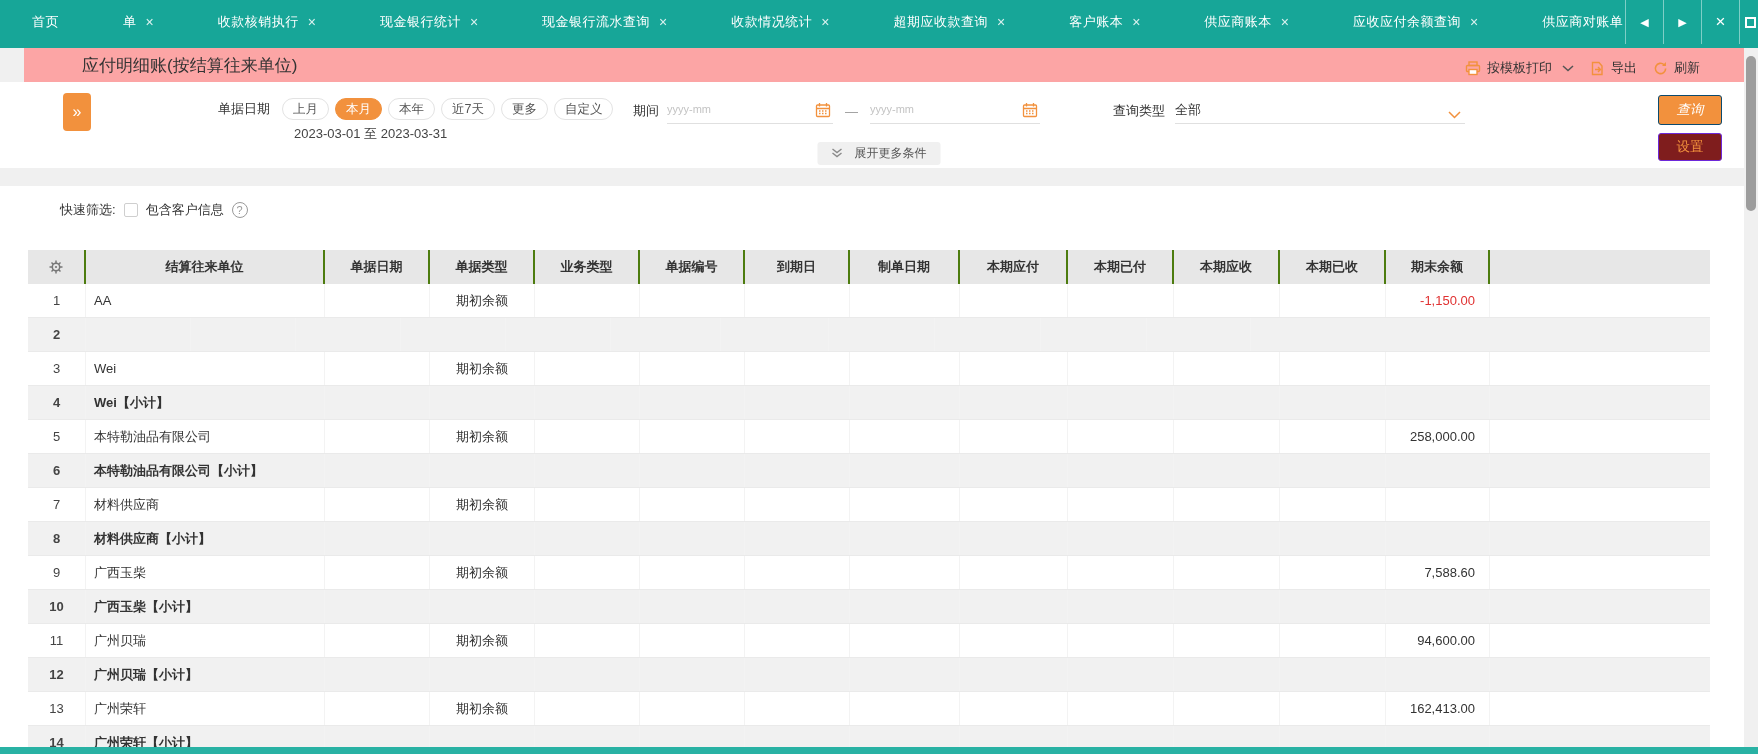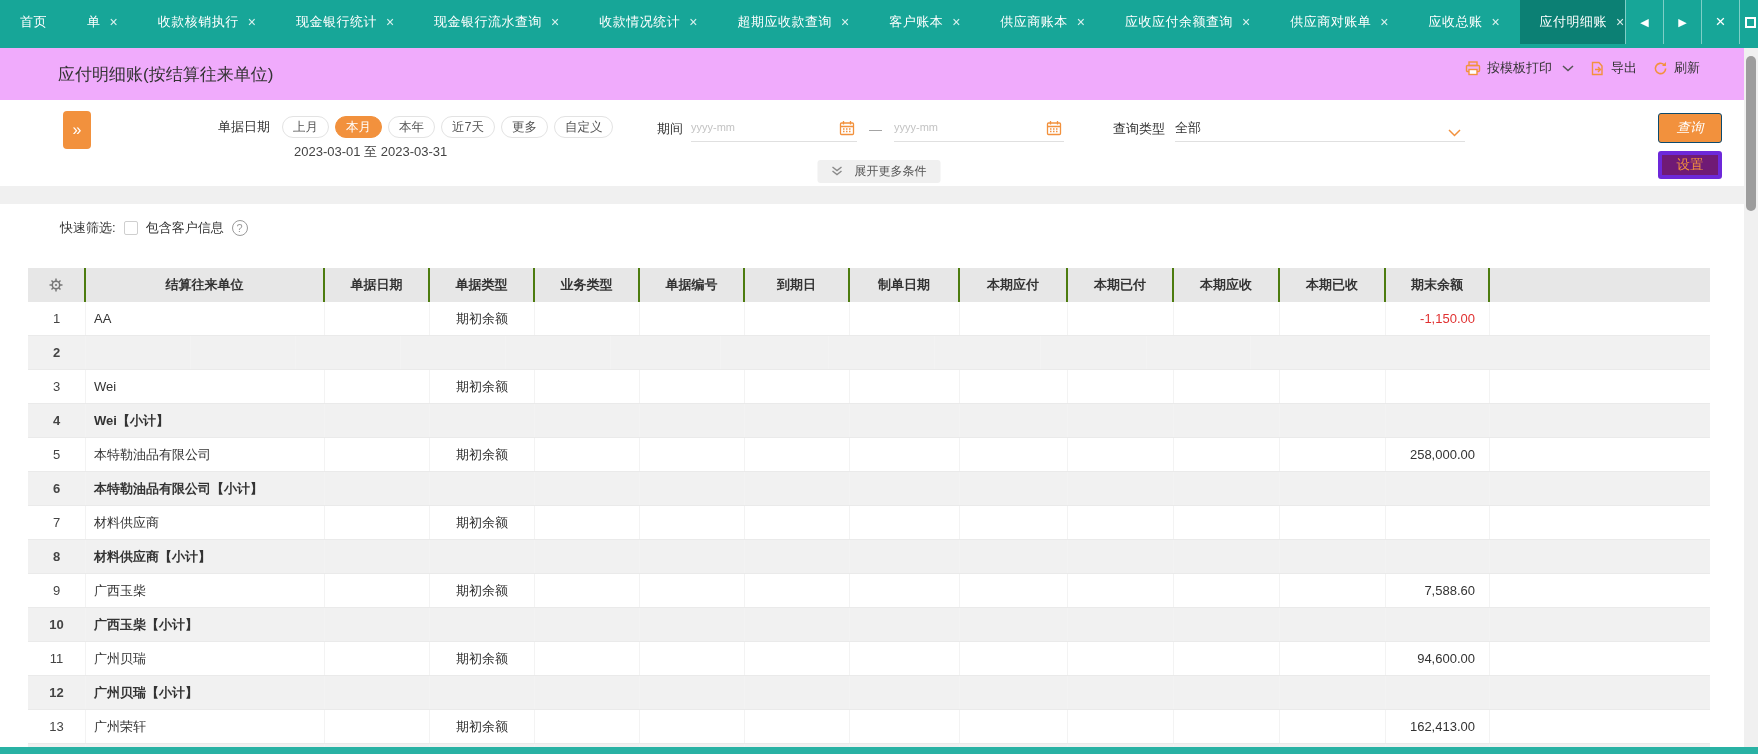--- a/index.html
+++ b/index.html
@@ -6,69 +6,69 @@
   html,body { background:#e6e6e6; }
   .screen{
     width:1758px; height:754px; position:relative; overflow:hidden;
     background:#f0f0f0;
     font-family:"Liberation Sans","DejaVu Sans",sans-serif;
     color:#333; font-size:13px;
   }
   
   .tabbar{ height:44px; background:#17a698; display:flex; overflow:hidden; position:relative; }
   .tab-strip{ height:4px; background:#17a698; }
-  .tab{ display:flex; align-items:center; padding:0 20px; color:#fff; font-size:13px;
+  .tab{ display:flex; align-items:center; padding:0 32px; color:#fff; font-size:13px;
         white-space:nowrap; cursor:pointer;text-align:center; }
   .tab.active{ background:#0c8074; }
   .tab-label{ letter-spacing:.5px; }
   .tab-close{ margin-left:9px; font-size:14px; opacity:.85; line-height:1; }
   .tab-controls{ position:absolute; top:0; right:0; height:44px; display:flex; background:#17a698; z-index:5; }
   .tab-ctl{ width:38px; height:44px; display:flex; align-items:center; justify-content:center;
             color:#fff; border-left:1px solid rgba(255,255,255,.45); font-size:11px; cursor:pointer; }
   .tab-ctl.close-all{ font-size:17px; }
   .tab-ctl.partial{ width:19px; overflow:hidden; justify-content:flex-start; padding-left:5px; }
   .fs-box{ width:11px; height:11px; border:2px solid #fff; display:inline-block; }
   
-  .titlebar{ height:52px; background:#f0abfc; display:flex; align-items:center; position:relative; }
+  .titlebar{ height:34px; background:#fca5a5; display:flex; align-items:center; position:relative;margin-left:24px; }
   .page-title{ margin-left:58px; font-size:17px; color:#333; }
   .toolbar{ position:absolute; right:58px; top:0; height:40px; display:flex; align-items:center; gap:16px; }
   .tool{ display:flex; align-items:center; gap:6px; font-size:13px; color:#333; cursor:pointer; }
   .tool svg{ display:block; }
   .drop-chevron{ margin-left:4px; }
   
   .filter-card{ position:relative; height:86px; background:#fff; }
   .rail-btn{ position:absolute; left:63px; top:11px; width:28px; height:38px; background:#f2913d;
              border-radius:4px; color:#fff; display:flex; align-items:center; justify-content:center;
              font-size:16px; cursor:pointer; }
   .fg-date{ position:absolute; left:218px; top:16px; }
   .fg-row{ display:flex; align-items:center; }
   .f-label{ color:#333; margin-right:12px; }
   .pills{ display:flex; gap:6px; }
   .pill{ height:22px; padding:0 10px; border:1px solid #e3e3e3; border-radius:11px; background:#fff;
          color:#555; font-size:12.5px; display:flex; align-items:center; cursor:pointer; }
   .pill.active{ background:#f2913d; border-color:#f2913d; color:#fff; }
   .date-range{ margin-top:5px; margin-left:76px; color:#444; }
   .fg-period{ position:absolute; left:633px; top:16px; display:flex; align-items:center; }
-  .fg-period .f-label{ margin-right:8px;margin-left:24px; }
+  .fg-period .f-label{ margin-right:8px; }
   .date-field{ position:relative; width:166px; height:26px; border-bottom:1px solid #e0e0e0; }
   .date-field input{ border:none; outline:none; width:138px; height:22px; font-size:11px; color:#555;
                      background:transparent; font-family:inherit; }
   .date-field input::placeholder{ color:#c3c3c3; }
   .cal-icon{ position:absolute; right:2px; top:4px; }
   .dash{ margin:0 12px; color:#999; }
   .fg-qtype{ position:absolute; left:1113px; top:16px; display:flex; align-items:center; }
   .fg-qtype .f-label{ margin-right:10px; }
   .select-field{ position:relative; width:290px; height:26px; border-bottom:1px solid #e0e0e0; cursor:pointer; }
   .select-value{ line-height:24px; color:#333; }
   .sel-chevron{ position:absolute; right:4px; top:9px; }
   .btn-search{ position:absolute; left:1658px; top:13px; width:64px; height:30px; background:#f2913d;
                color:#fff; border:1px solid #0c4a6e; border-radius:3px; font-size:13.5px;
                display:flex; align-items:center; justify-content:center; cursor:pointer;font-style:italic; }
-  .btn-settings{ position:absolute; left:1658px; top:51px; width:64px; height:28px; background:#701a75;
-               color:#f2913d; border:4px solid #6d28d9; border-radius:3px; font-size:13.5px;
+  .btn-settings{ position:absolute; left:1658px; top:51px; width:64px; height:28px; background:#7f1d1d;
+               color:#f2913d; border:1px solid #6d28d9; border-radius:3px; font-size:13.5px;
                display:flex; align-items:center; justify-content:center; cursor:pointer; }
   .expand-pill{ position:absolute; left:50%; transform:translateX(-50%); bottom:3px; height:23px;
                 padding:0 14px; background:#f0f0f0; border-radius:3px; display:flex; align-items:center;
                 gap:12px; font-size:12px; color:#555; cursor:pointer; }
   .gap-band{ height:18px; }
   
   .content-card{ position:relative; height:562px; background:#fff; overflow:hidden; }
   .quickfilter{ padding:12px 0 0 60px; display:flex; align-items:center; gap:8px; height:36px; color:#333; }
   .checkbox{ width:14px; height:14px; border:1px solid #cfcfcf; border-radius:2px; background:#fff;
              display:inline-block; cursor:pointer; }

